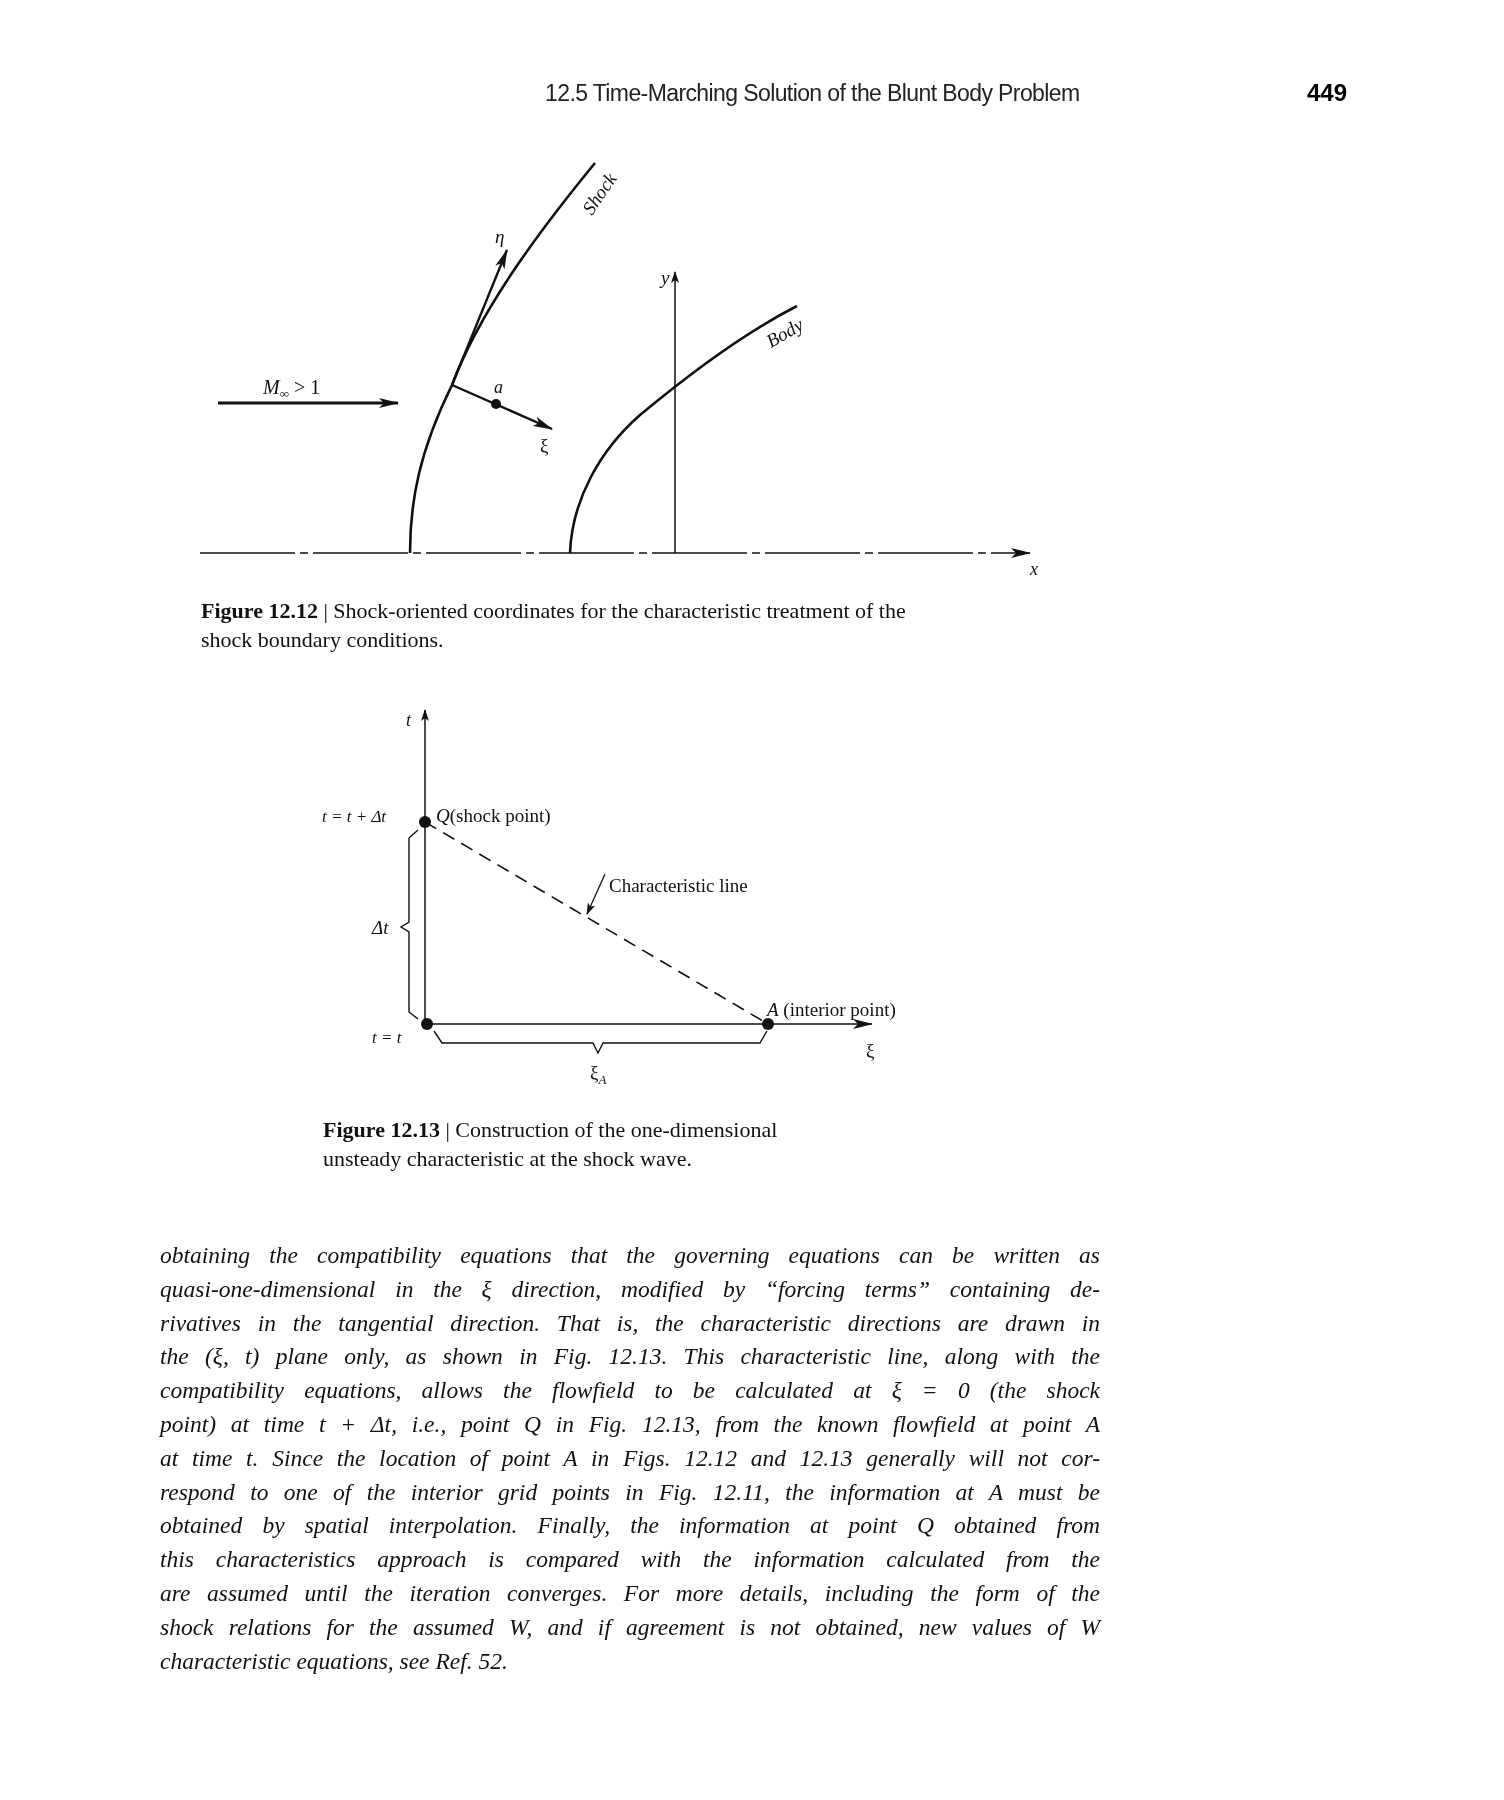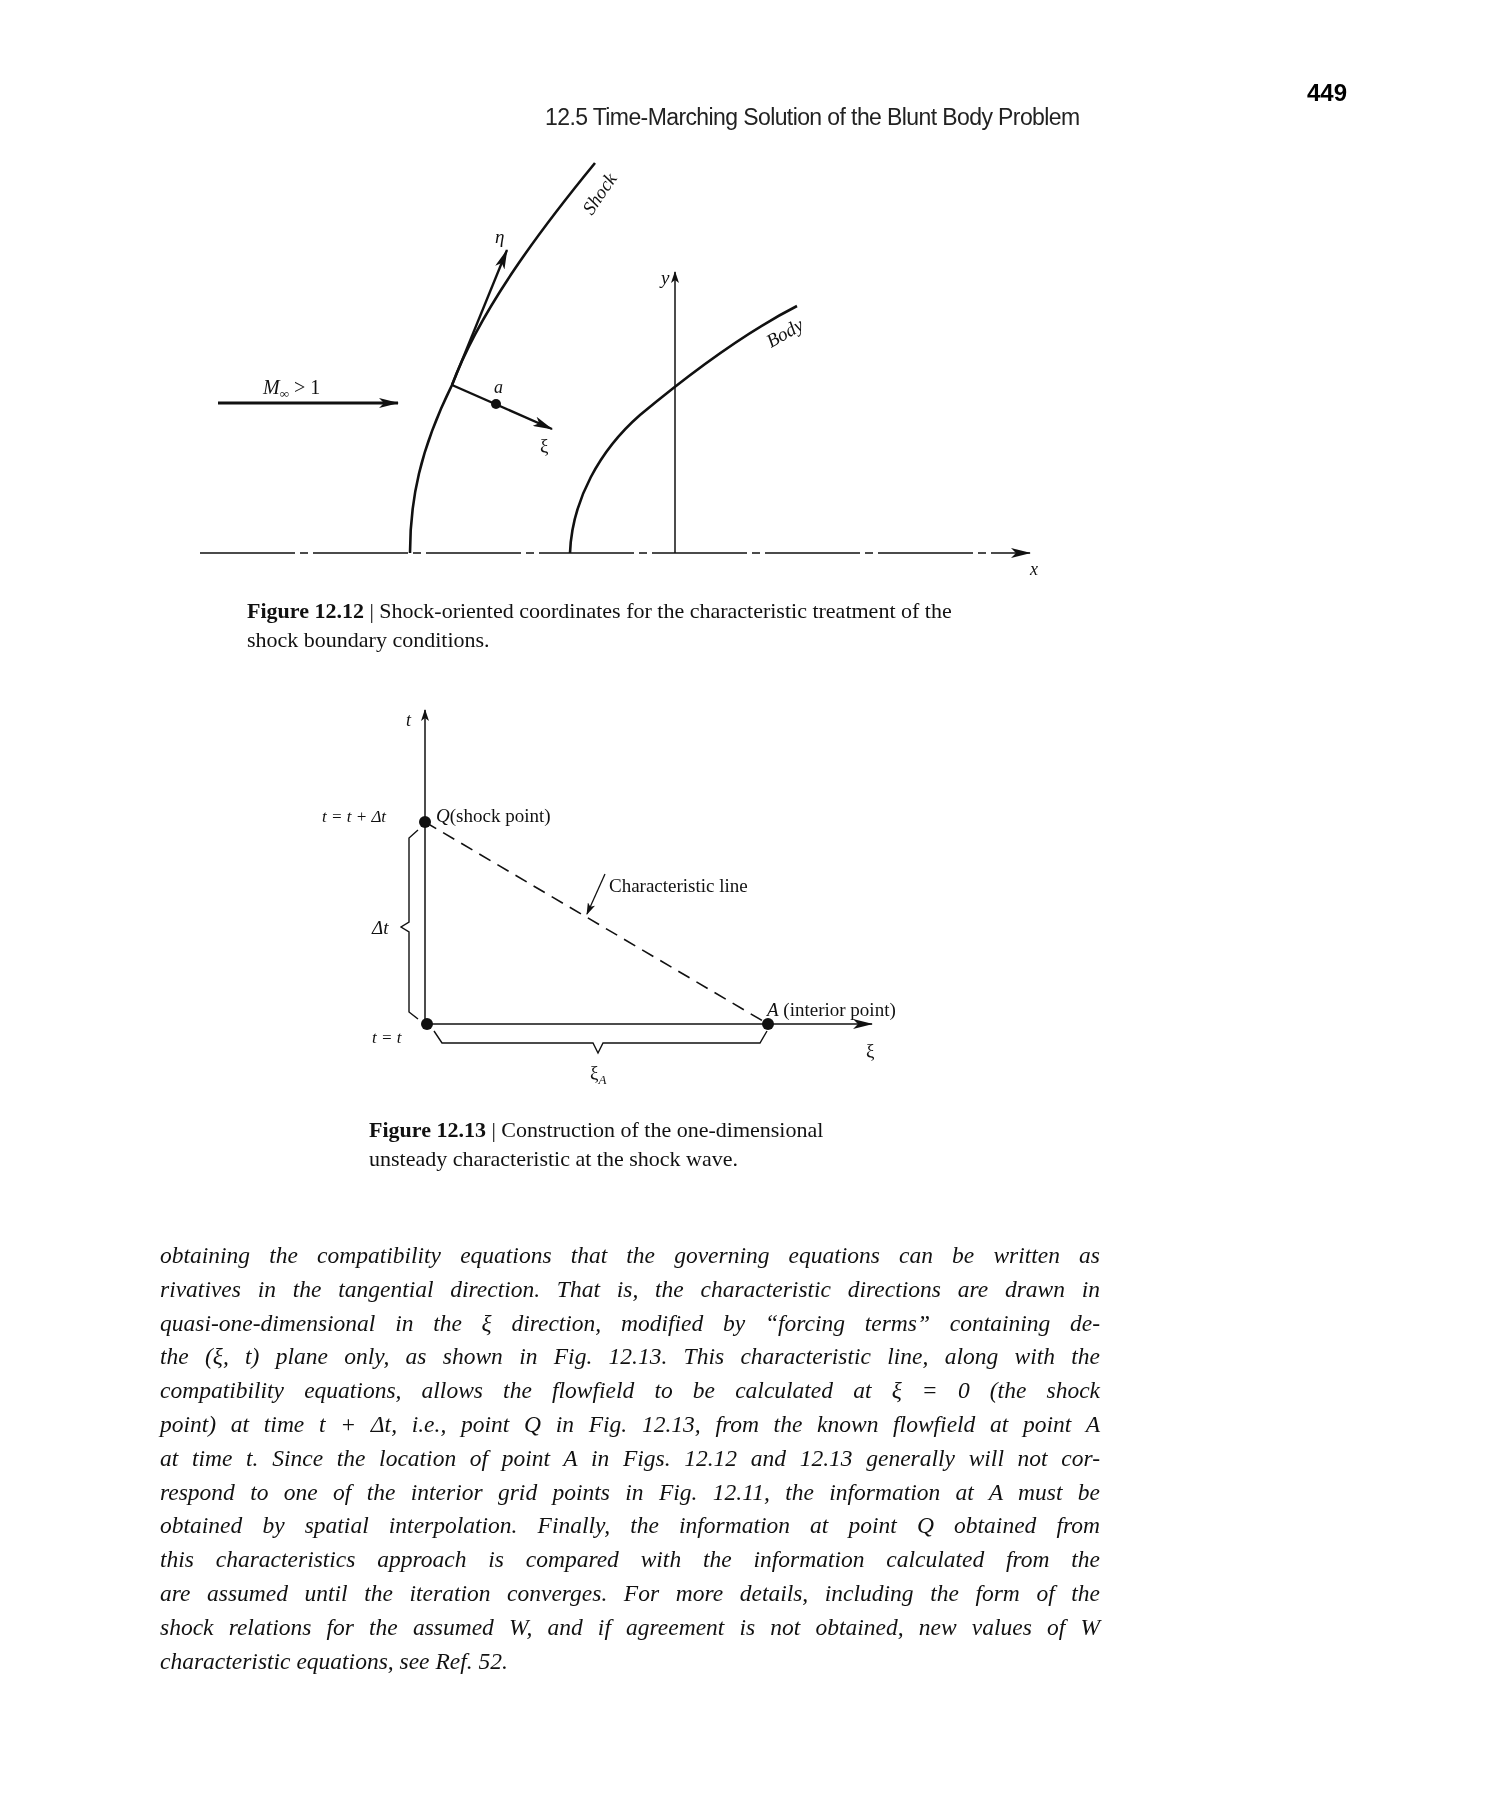--- a/index.html
+++ b/index.html
@@ -1,29 +1,29 @@
 <!DOCTYPE html>
 <html><head>
 <meta charset="utf-8">
 <style>
   html, body { margin: 0; padding: 0; background: #ffffff; }
   body { width: 1504px; height: 1800px; position: relative; overflow: hidden; color: #1a1a1a; }
   .abs { position: absolute; }
   .running-head {
     left: 545px; top: 80px; font-family: "Liberation Sans", sans-serif;
-    font-size: 23px; letter-spacing: -0.6px; color: #222; white-space: nowrap; margin-top: 24px;
+    font-size: 23px; letter-spacing: -0.6px; color: #222; white-space: nowrap;
   }
   .page-num {
     left: 1307px; top: 79px; font-family: "Liberation Sans", sans-serif;
     font-size: 24px; font-weight: bold; color: #000; text-align: center;
   }
   svg.fig { position: absolute; left: 0; top: 0; overflow: visible; }
   .serif { font-family: "Liberation Serif", serif; }
   .caption {
-    font-family: "Liberation Serif", serif; font-size: 22px; line-height: 29px; color: #111; margin-left: 46px;
+    font-family: "Liberation Serif", serif; font-size: 22px; line-height: 29px; color: #111;
   }
   .caption b { font-weight: bold; }
   .body-text {
     left: 160px; top: 1239px; width: 940px;
     font-family: "Liberation Serif", serif; font-size: 23.5px; line-height: 33.8px;
     text-align: justify; color: #111; font-style: italic;
   }
   .body-text .ln { display: block; text-align-last: justify; white-space: nowrap; }
   .body-text .ln.last { text-align-last: left; }
 </style>
@@ -114,22 +114,22 @@
   <div>
     <b>Figure 12.13</b>
     <span>|</span>
     <span>Construction of the one-dimensional</span>
   </div>
   <div>unsteady characteristic at the shock wave.</div>
 </div>
 
 <div class="abs body-text">
   <span class="ln">obtaining the compatibility equations that the governing equations can be written as</span>
+  <span class="ln">quasi-one-dimensional in the ξ direction, modified by “forcing terms” containing de-</span>
   <span class="ln">rivatives in the tangential direction. That is, the characteristic directions are drawn in</span>
-  <span class="ln">quasi-one-dimensional in the ξ direction, modified by “forcing terms” containing de-</span>
   <span class="ln">the (ξ, t) plane only, as shown in Fig. 12.13. This characteristic line, along with the</span>
   <span class="ln">compatibility equations, allows the flowfield to be calculated at ξ = 0 (the shock</span>
   <span class="ln">point) at time t + Δt, i.e., point Q in Fig. 12.13, from the known flowfield at point A</span>
   <span class="ln">at time t. Since the location of point A in Figs. 12.12 and 12.13 generally will not cor-</span>
   <span class="ln">respond to one of the interior grid points in Fig. 12.11, the information at A must be</span>
   <span class="ln">obtained by spatial interpolation. Finally, the information at point Q obtained from</span>
   <span class="ln">this characteristics approach is compared with the information calculated from the</span>
   <span class="ln">are assumed until the iteration converges. For more details, including the form of the</span>
   <span class="ln">shock relations for the assumed W, and if agreement is not obtained, new values of W</span>
   <span class="ln last">characteristic equations, see Ref. 52.</span>

